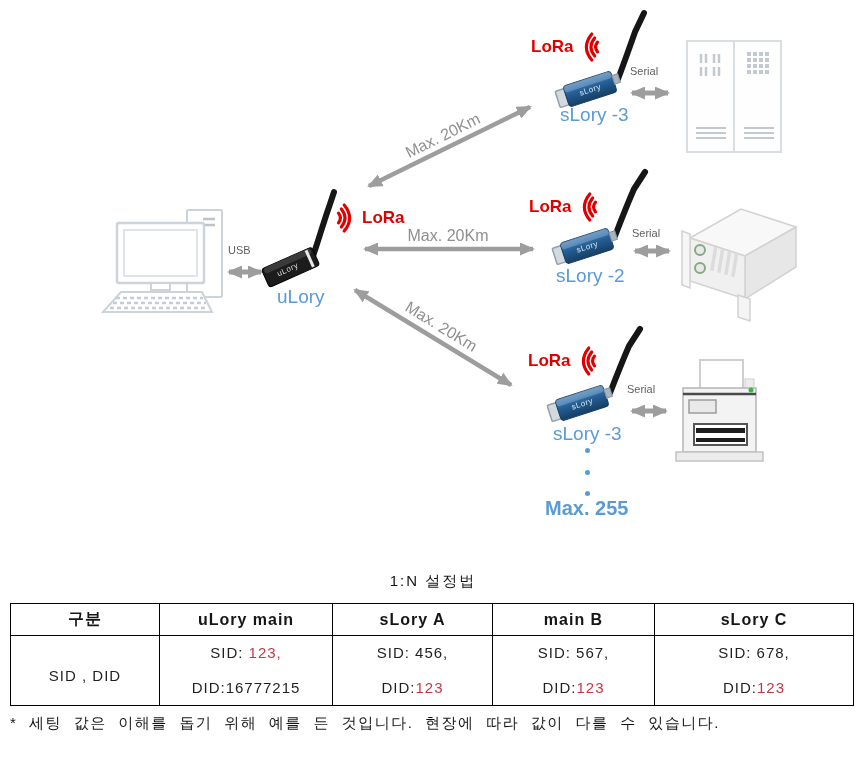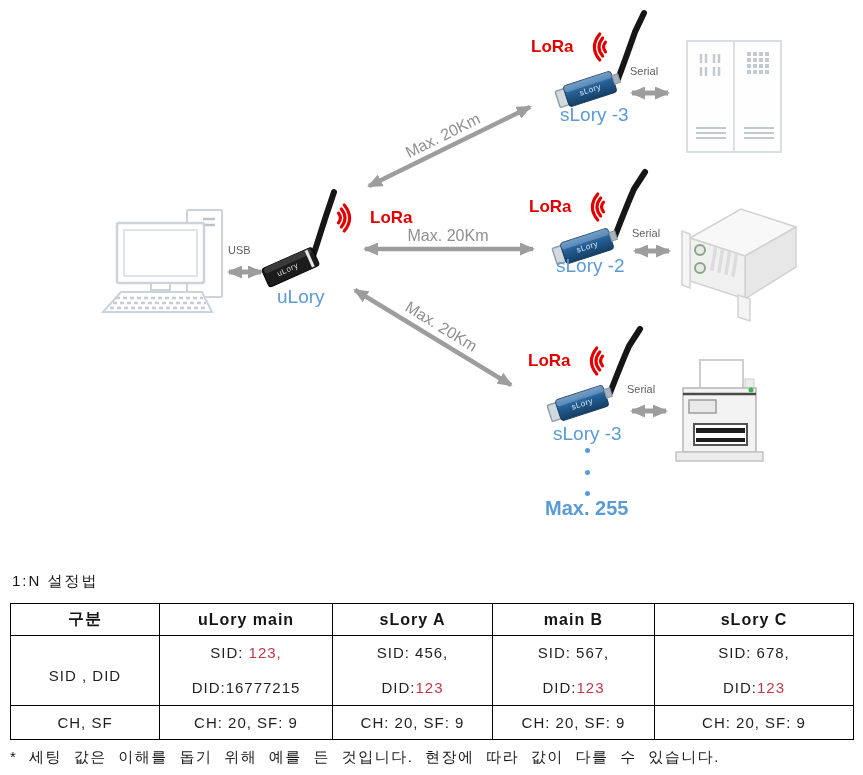--- a/index.html
+++ b/index.html
@@ -7,39 +7,39 @@
     position:relative; width:863px; height:775px; background:#ffffff;
     font-family:"Liberation Sans", sans-serif; overflow:hidden;
   }
   svg { display:block; }
 
   
   .lbl { position:absolute; white-space:nowrap; line-height:1.15; }
   .lbl-blue  { color:var(--label-blue,#5b9bd5); font-size:19px; font-weight:400; }
   .lbl-muted { color:var(--muted-text,#5f5f5f); font-size:11px; }
   .lbl-range { color:var(--range-text,#8f8f8f); font-size:16px; }
-  .lora-wrap { position:absolute; display:flex; align-items:center; gap:11px; height:34px;justify-content:space-between; }
+  .lora-wrap { position:absolute; display:flex; align-items:center; gap:3px; height:34px;justify-content:space-between; }
   .lora-txt  { color:var(--lora-red,#e00000); font-size:17px; font-weight:700; }
   .wave path { stroke:var(--lora-red,#e00000); stroke-width:3.1; stroke-linecap:round; fill:none; }
   .rotC { transform:translate(-50%,-50%) rotate(-26.5deg); }
   .rotH { transform:translate(-50%,-50%); }
   .rotD { transform:translate(-50%,-50%) rotate(31.5deg); }
   .dotcol { position:absolute; }
   .cdot { width:5px; height:5px; border-radius:50%; background:var(--label-blue,#5b9bd5); position:absolute; left:0; }
   .maxnodes { color:var(--label-blue,#5b9bd5); font-size:20px; font-weight:700; }
 
   
   .arrow { stroke:var(--arrow-gray,#9d9d9d); fill:none; }
   .arrow-head { fill:var(--arrow-gray,#9d9d9d); }
   .antenna { stroke:#161616; stroke-width:6; stroke-linecap:round; fill:none; }
   .devtext { font-family:"Liberation Sans",sans-serif; font-size:8px; letter-spacing:0.5px; }
 
   
   .table-section { position:absolute; left:10px; top:572px; width:844px; color:#151515; }
-  .tbl-title { font-size:15px; letter-spacing:2px; margin:0 0 12px 2px; }
+  .tbl-title { font-size:15px; letter-spacing:2px; margin:0 0 12px 2px;text-align:center; }
   table.settings { border-collapse:collapse; width:843px; table-layout:fixed;border-radius:31px; }
   table.settings td, table.settings th { border:1.5px solid #000; text-align:center; vertical-align:middle; padding:0; }
   table.settings th { font-size:16px; font-weight:700; letter-spacing:1px; height:31px; }
   table.settings td { font-size:15px; letter-spacing:1px; color:#1f1f1f; }
   .cell-line { margin:20px 0 10px; line-height:1; }
   .cell-line:first-child { margin:9px 0 0; }
   .cell-line.single { margin:9px 0 9px; }
   .red-val { color:var(--value-red,#c03a46); }
   .footnote { font-size:15px; letter-spacing:1.5px; word-spacing:6px; margin-top:8px; }
 </style>
@@ -228,21 +228,21 @@
 
   <div class="lbl lbl-range rotC" style="left:443px;top:136px">Max. 20Km</div>
   <div class="lbl lbl-range rotH" style="left:448px;top:236px">Max. 20Km</div>
   <div class="lbl lbl-range rotD" style="left:441px;top:327px">Max. 20Km</div>
 
   <div class="lbl lbl-muted" style="left:630px;top:65px">Serial</div>
   <div class="lbl lbl-muted" style="left:632px;top:227px">Serial</div>
   <div class="lbl lbl-muted" style="left:627px;top:383px">Serial</div>
 
   <div class="lbl lbl-blue" style="left:560px;top:104px">sLory -3</div>
-  <div class="lbl lbl-blue" style="left:556px;top:255px">sLory -2</div>
+  <div class="lbl lbl-blue" style="left:556px;top:265px">sLory -2</div>
   <div class="lbl lbl-blue" style="left:553px;top:423px">sLory -3</div>
 
   <div class="dotcol" style="left:585px;top:448px;width:5px;height:52px">
     <div class="cdot" style="top:0"></div>
     <div class="cdot" style="top:22px"></div>
     <div class="cdot" style="top:43px"></div>
   </div>
   <div class="lbl maxnodes" style="left:545px;top:497px">Max. 255</div>
 
   <div class="table-section">
@@ -279,35 +279,18 @@
             </td>
             <td>
               <div class="cell-line"><span>SID: 567,</span></div>
               <div class="cell-line"><span>DID:</span><span class="red-val">123</span></div>
             </td>
             <td>
               <div class="cell-line"><span>SID: 678,</span></div>
               <div class="cell-line"><span>DID:</span><span class="red-val">123</span></div>
             </td>
           </tr>
-          <tr>
-            <td>
-              <div class="cell-line single">CH, SF</div>
-            </td>
-            <td>
-              <div class="cell-line single"><span>CH: 20, SF: 9</span></div>
-            </td>
-            <td>
-              <div class="cell-line single"><span>CH: 20, SF: 9</span></div>
-            </td>
-            <td>
-              <div class="cell-line single"><span>CH: 20, SF: 9</span></div>
-            </td>
-            <td>
-              <div class="cell-line single"><span>CH: 20, SF: 9</span></div>
-            </td>
-          </tr>
         </tbody>
     </table>
     <div class="footnote">* 세팅 값은 이해를 돕기 위해 예를 든 것입니다. 현장에 따라 값이 다를 수 있습니다.</div>
   </div>
 
 </div>
 
 </body></html>

